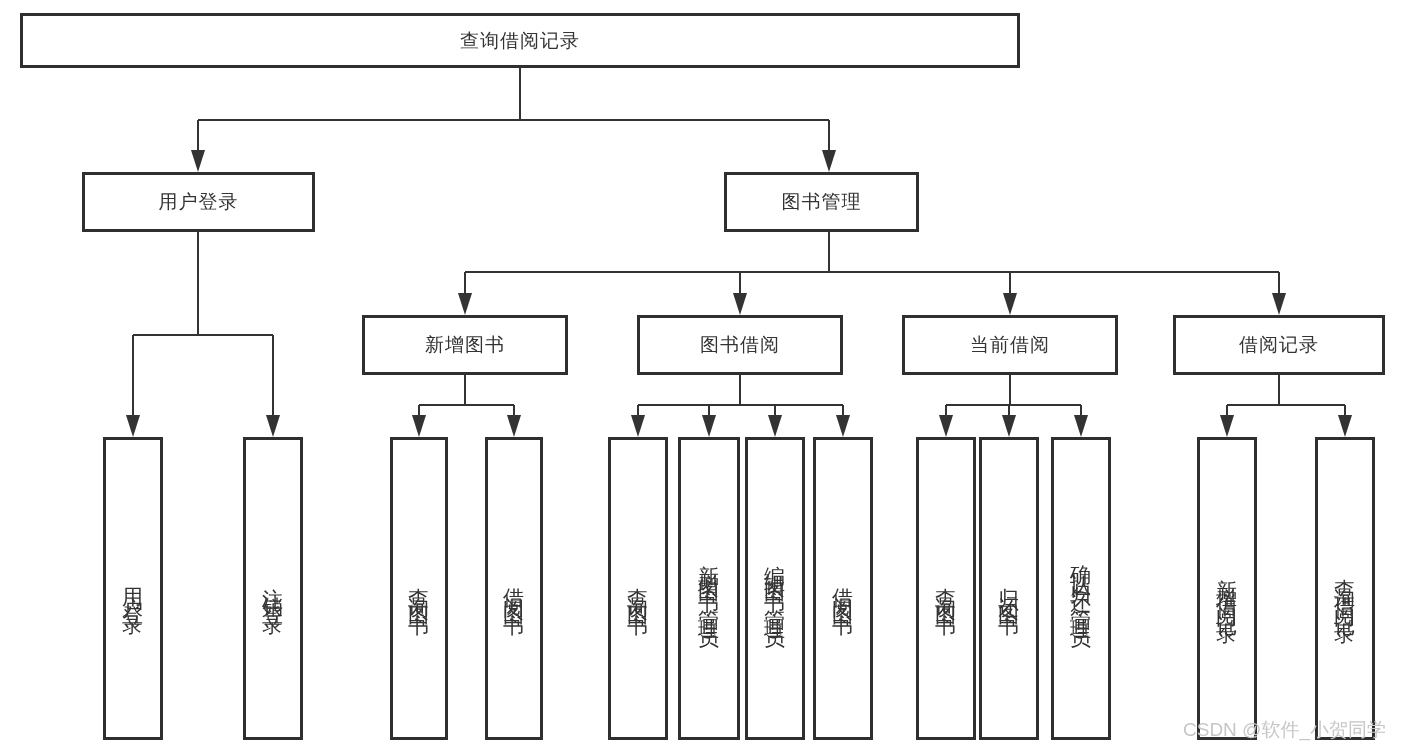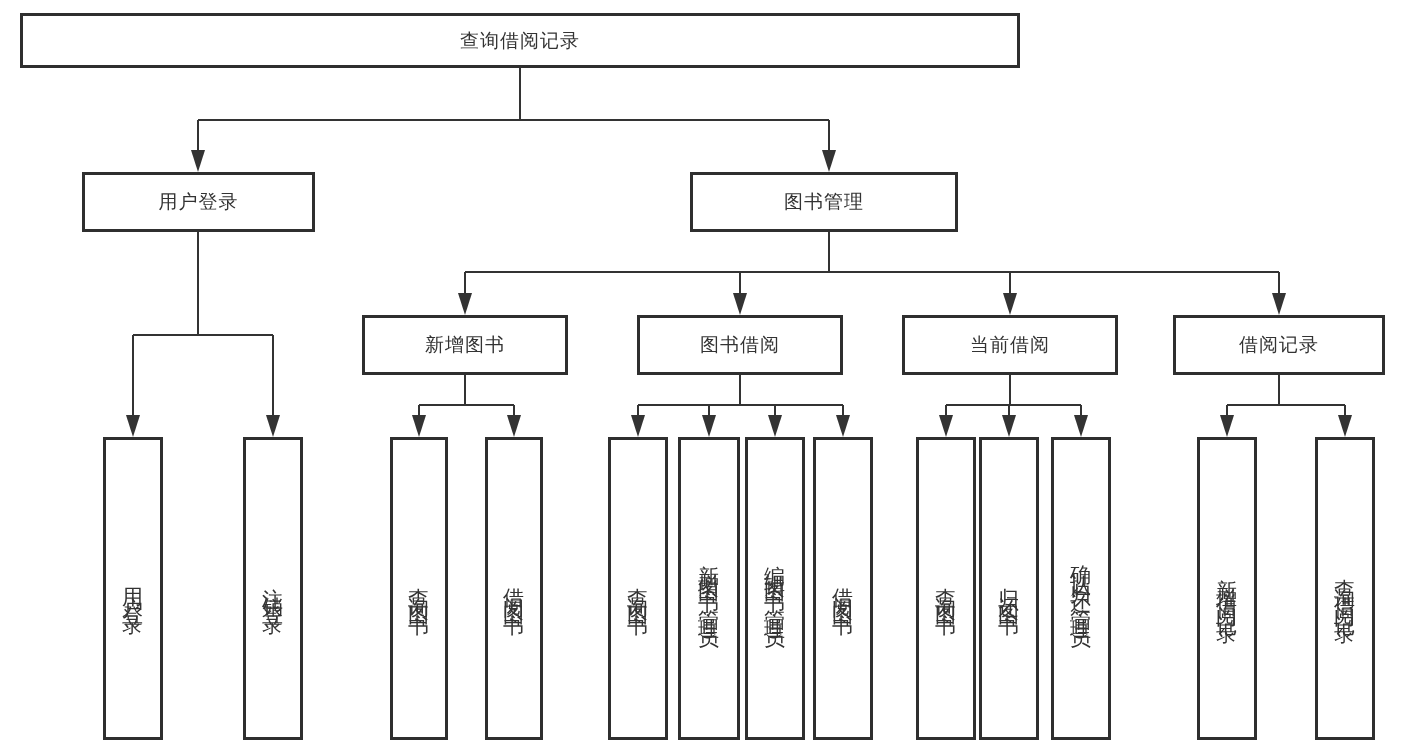--- a/index.html
+++ b/index.html
@@ -139,21 +139,21 @@
     </g>
   </svg>
 
   <div class="hbox" style="left:20px;top:13px;width:1000px;height:55px">
     <span>查询借阅记录</span>
   </div>
 
   <div class="hbox" style="left:82px;top:172px;width:233px;height:60px">
     <span>用户登录</span>
   </div>
-  <div class="hbox" style="left:690px;top:172px;width:268px;height:60px">
+  <div class="hbox" style="left:724px;top:172px;width:195px;height:60px">
     <span>图书管理</span>
   </div>
 
   <div class="hbox" style="left:362px;top:315px;width:206px;height:60px">
     <span>新增图书</span>
   </div>
   <div class="hbox" style="left:902px;top:315px;width:216px;height:60px">
     <span>当前借阅</span>
   </div>
   <div class="hbox" style="left:637px;top:315px;width:206px;height:60px">
@@ -200,14 +200,15 @@
     <span>确认归还（管理员）</span>
   </div>
 
   <div class="vbox" style="left:1197px;width:60px">
     <span>新增借阅记录</span>
   </div>
   <div class="vbox" style="left:1315px;width:60px">
     <span>查询借阅记录</span>
   </div>
 
+  <div class="watermark">CSDN @软件_小贺同学</div>
 
 </div>
 
 </body></html>

